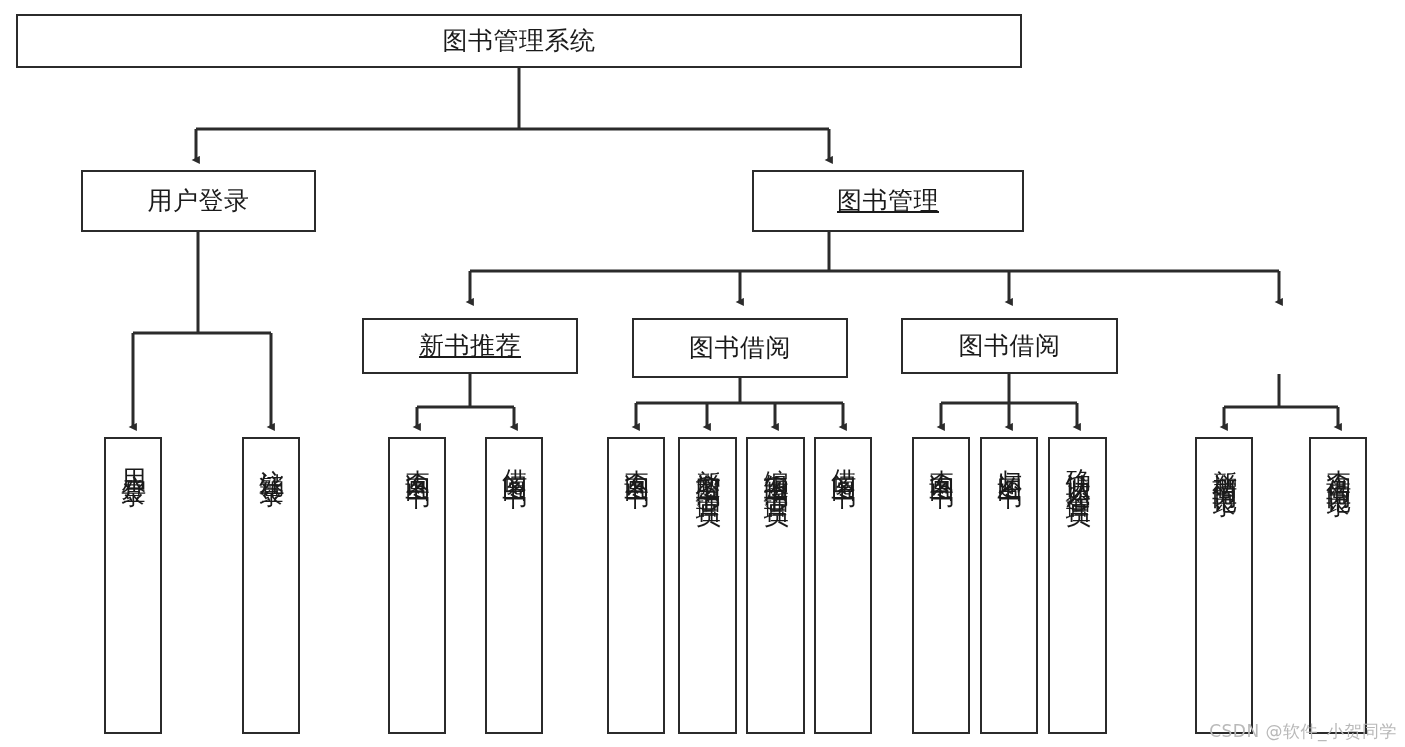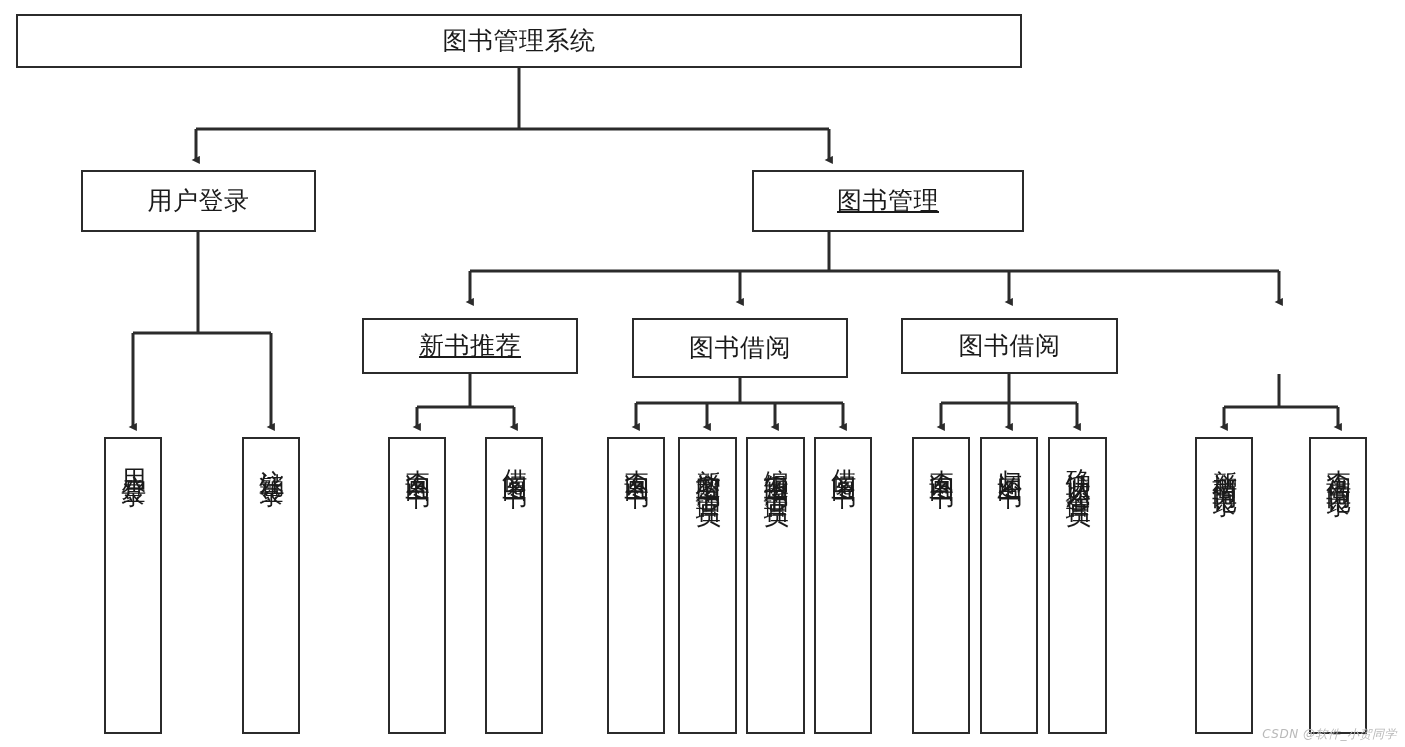--- a/index.html
+++ b/index.html
@@ -61,25 +61,24 @@
     text-orientation: upright;
     font-size: 25px;
     line-height: 1.05;
     letter-spacing: 5px;
     white-space: nowrap;
   }
   #watermark {
     position: absolute;
     right: 8px;
     bottom: 4px;
-    font-size: 12px;
+    font-size: 17px;
     color: #b9b9b9;
     letter-spacing: 0.5px;
     white-space: nowrap;
-    font-style: italic;
   }
 </style>
 </head>
 <body>
 
 <div id="diagram-root">
 
   <svg id="edge-layer" width="1405" height="747" viewBox="0 0 1405 747">
     <defs>
       <marker id="arrow" markerWidth="9" markerHeight="9" refX="4.5" refY="4.2" orient="auto" markerUnits="userSpaceOnUse">

